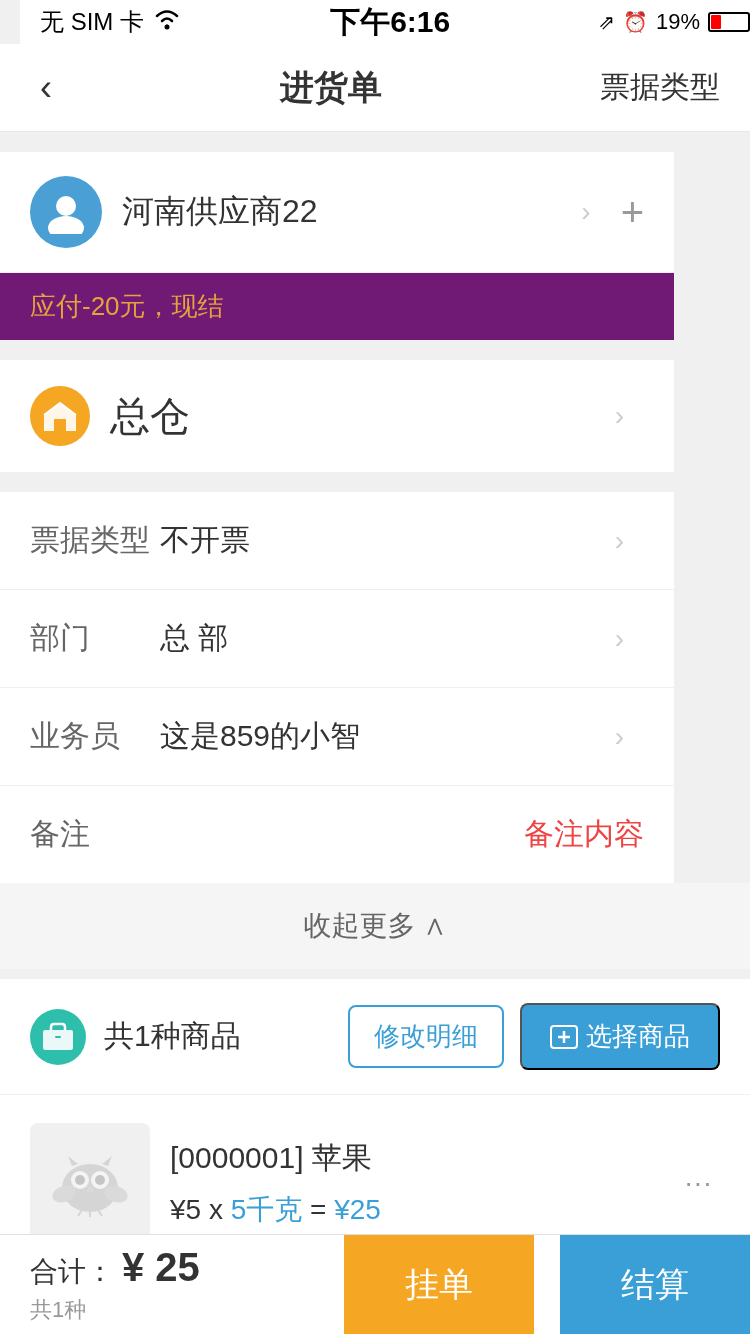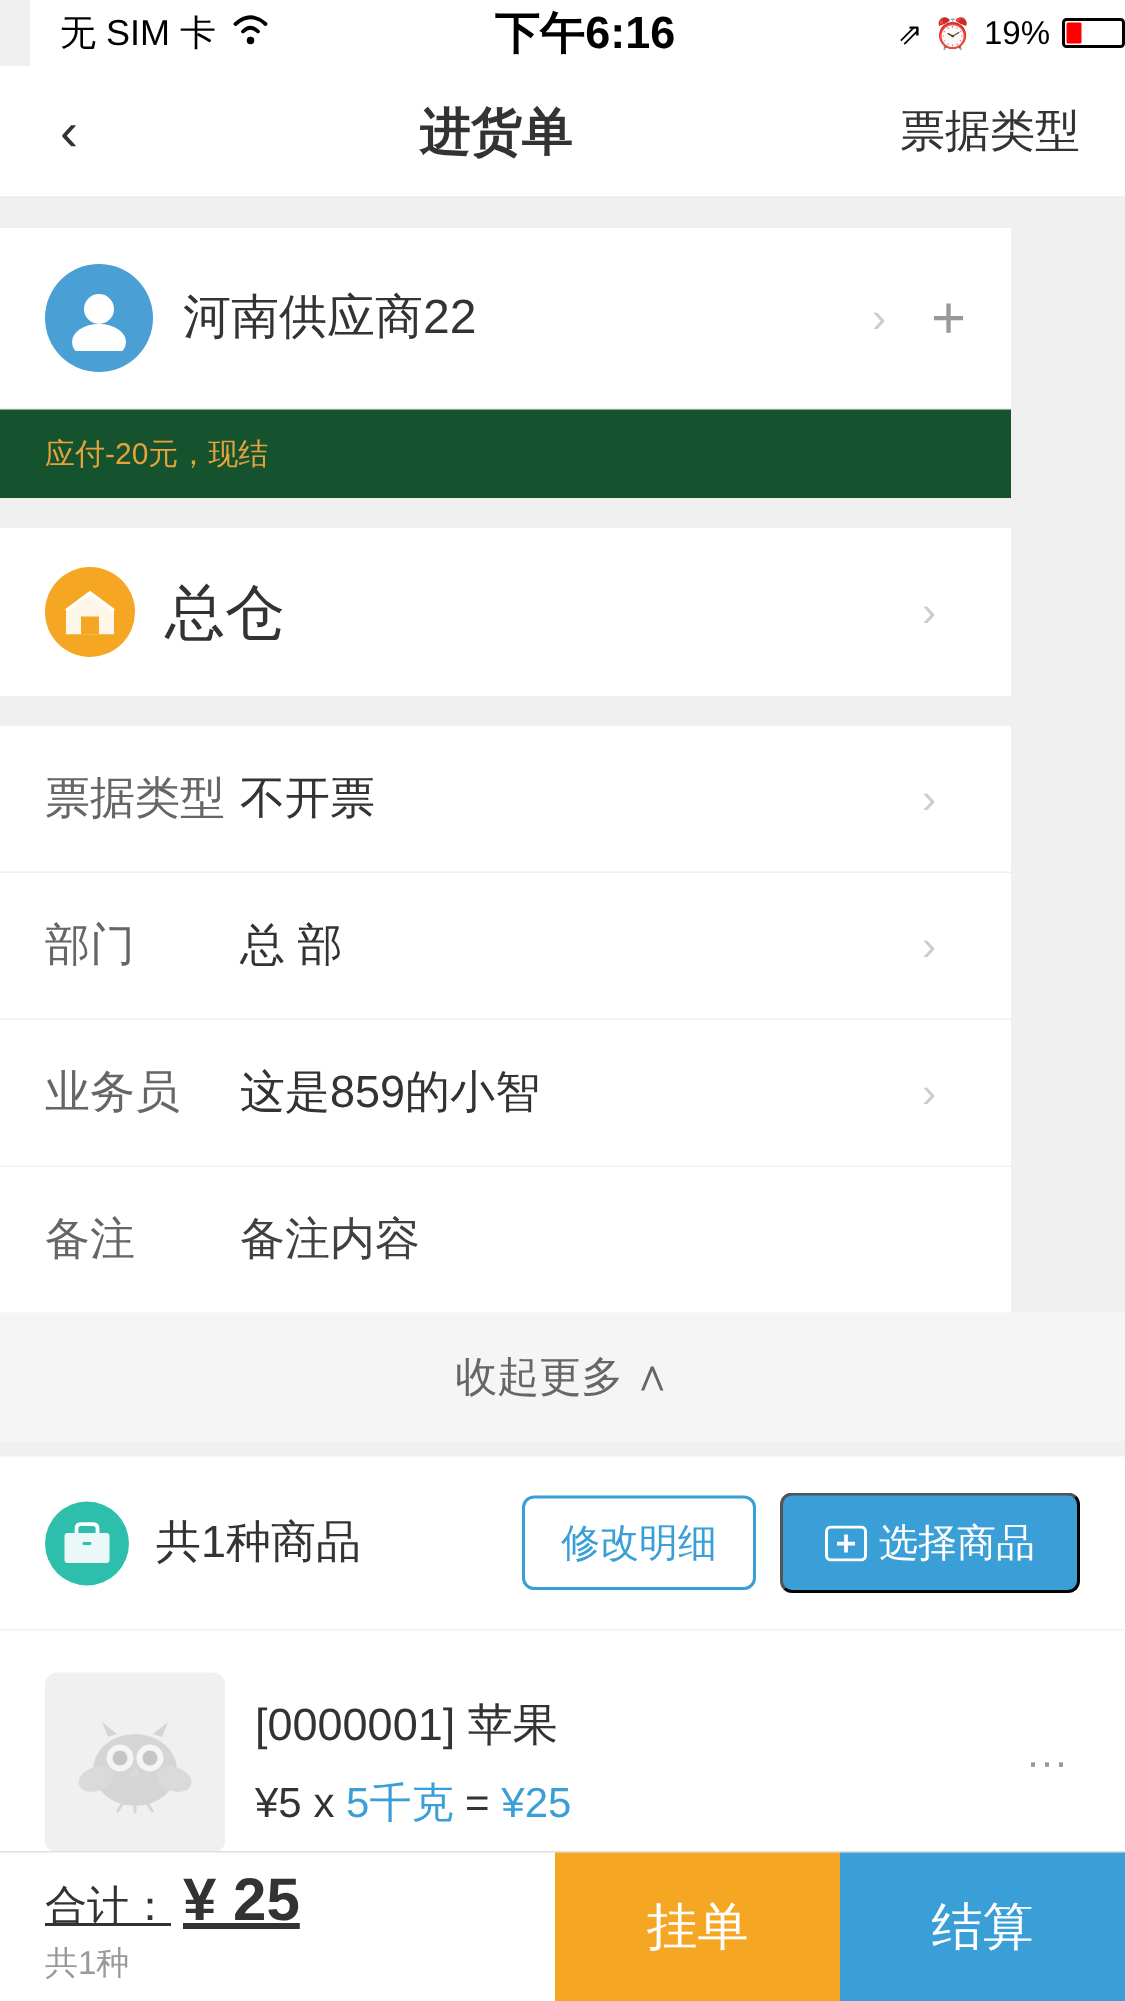--- a/index.html
+++ b/index.html
@@ -124,23 +124,23 @@
       font-size: 28px;
       margin-right: 20px;
     }
     .add-btn {
       font-size: 40px;
       color: #999;
       cursor: pointer;
       margin-left: 10px;
     }
     .notice-bar {
-      background: #14532d;
+      background: #701a75;
       padding: 16px 30px;
-      font-size: 20px;
+      font-size: 26px;
       color: #e6a23c;
     }
 
     
     .warehouse-row {
       display: flex;
       align-items: center;
       padding: 26px 30px;
     }
     .warehouse-icon {
@@ -177,21 +177,22 @@
       width: 120px;
       flex-shrink: 0;
     }
     .form-value {
       flex: 1;
       font-size: 30px;
       color: #333;
       margin-left: 10px;
     }
     .form-value.placeholder {
-      color: #404040;
+      color: #ef4444;
+      text-align: right;
     }
 
     
     .collapse-row {
       background: #f5f5f5;
       display: flex;
       align-items: center;
       justify-content: center;
       padding: 24px;
       font-size: 28px;
@@ -305,21 +306,20 @@
       display: flex;
       flex-direction: column;
       justify-content: center;
     }
     .total-label {
       font-size: 28px;
       color: #333;
       display: flex;
       align-items: baseline;
       gap: 8px;
-      text-decoration: underline;
     }
     .total-amount {
       font-size: 40px;
       font-weight: 600;
       color: #333;
     }
     .total-count {
       font-size: 22px;
       color: #999;
       margin-top: 4px;
@@ -338,20 +338,21 @@
     .btn-checkout {
       width: 190px;
       height: 100px;
       background: #3a9fd6;
       display: flex;
       align-items: center;
       justify-content: center;
       font-size: 34px;
       color: #fff;
       cursor: pointer;
+      margin-left: 26px;
     }
 
     
     .owl-logo {
       opacity: 0.3;
     }
   </style>
 </head>
 <body>
 

